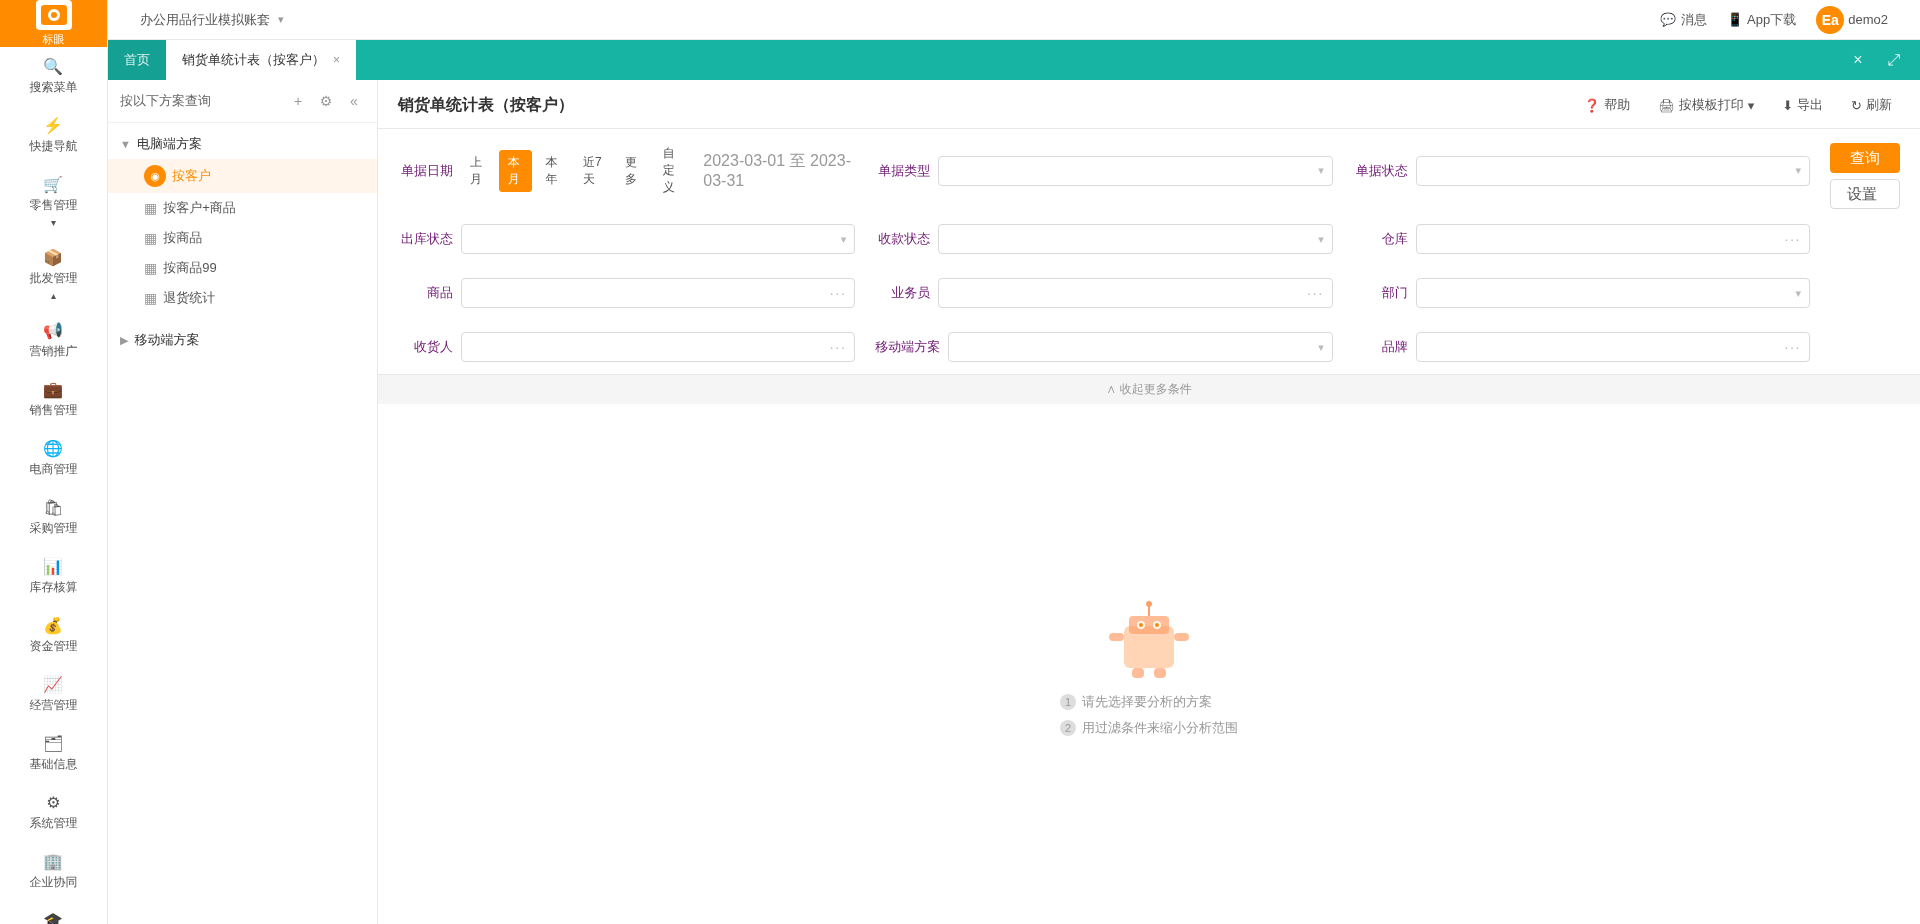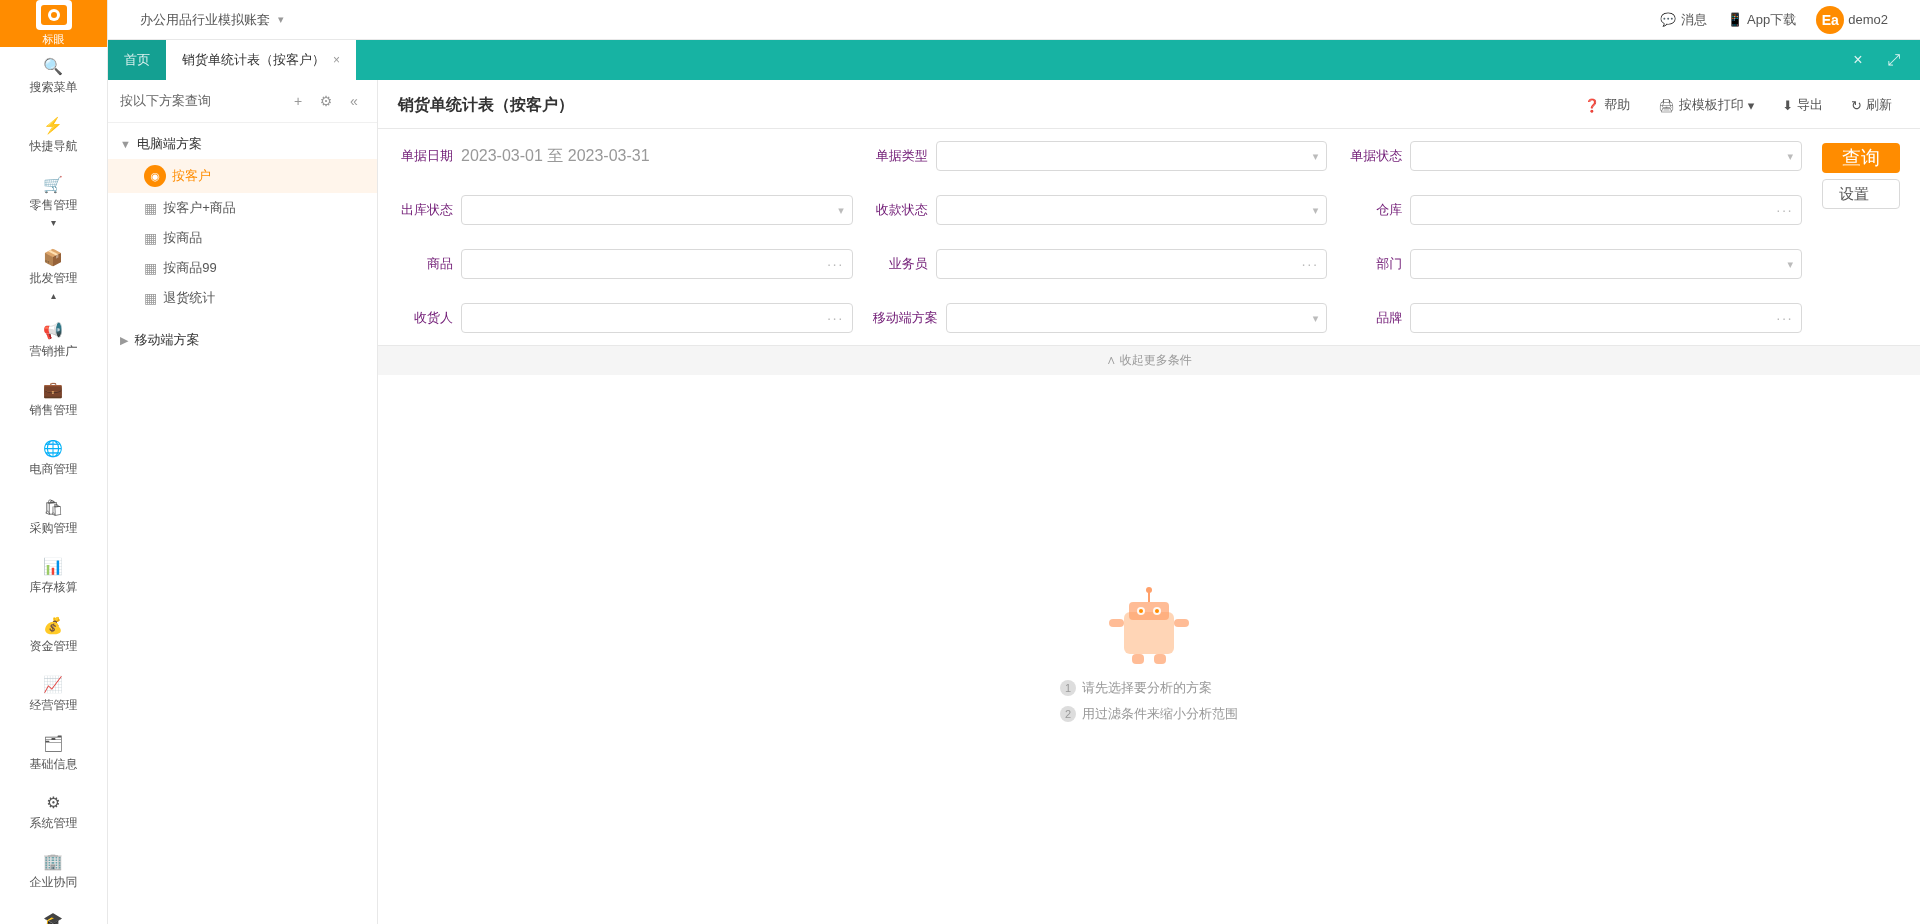--- a/index.html
+++ b/index.html
@@ -354,21 +354,21 @@
       color: #999;
     }
 
     
     .btn-search {
       background: #ff8c00;
       color: #fff;
       border: none;
       border-radius: 4px;
       padding: 6px 20px;
-      font-size: 19px;
+      font-size: 15px;
       cursor: pointer;
       height: 30px;
       display: flex;
       align-items: center;
     }
     .btn-settings {
       background: #fff;
       color: #555;
       border: 1px solid #d9d9d9;
       border-radius: 4px;
@@ -645,20 +645,28 @@
       </div>
 
       <div class="filter-area">
         <div style="display:flex; gap:20px; align-items:flex-start;">
           <div style="flex:1; display:flex; flex-direction:column; gap:12px;">
 
             <div class="filter-row">
               <div class="filter-item">
                 <span class="filter-label">单据日期</span>
                 <div class="date-filter">
+                  <div class="date-tabs">
+                    <div class="date-tab">上月</div>
+                    <div class="date-tab active">本月</div>
+                    <div class="date-tab">本年</div>
+                    <div class="date-tab">近7天</div>
+                    <div class="date-tab">更多</div>
+                    <div class="date-tab">自定义</div>
+                  </div>
                   <span class="date-range">2023-03-01 至 2023-03-31</span>
                 </div>
               </div>
               <div class="filter-item">
                 <span class="filter-label">单据类型</span>
                 <div class="filter-control">
                   <span></span>
                   <span class="ctrl-arrow">▾</span>
                 </div>
               </div>

